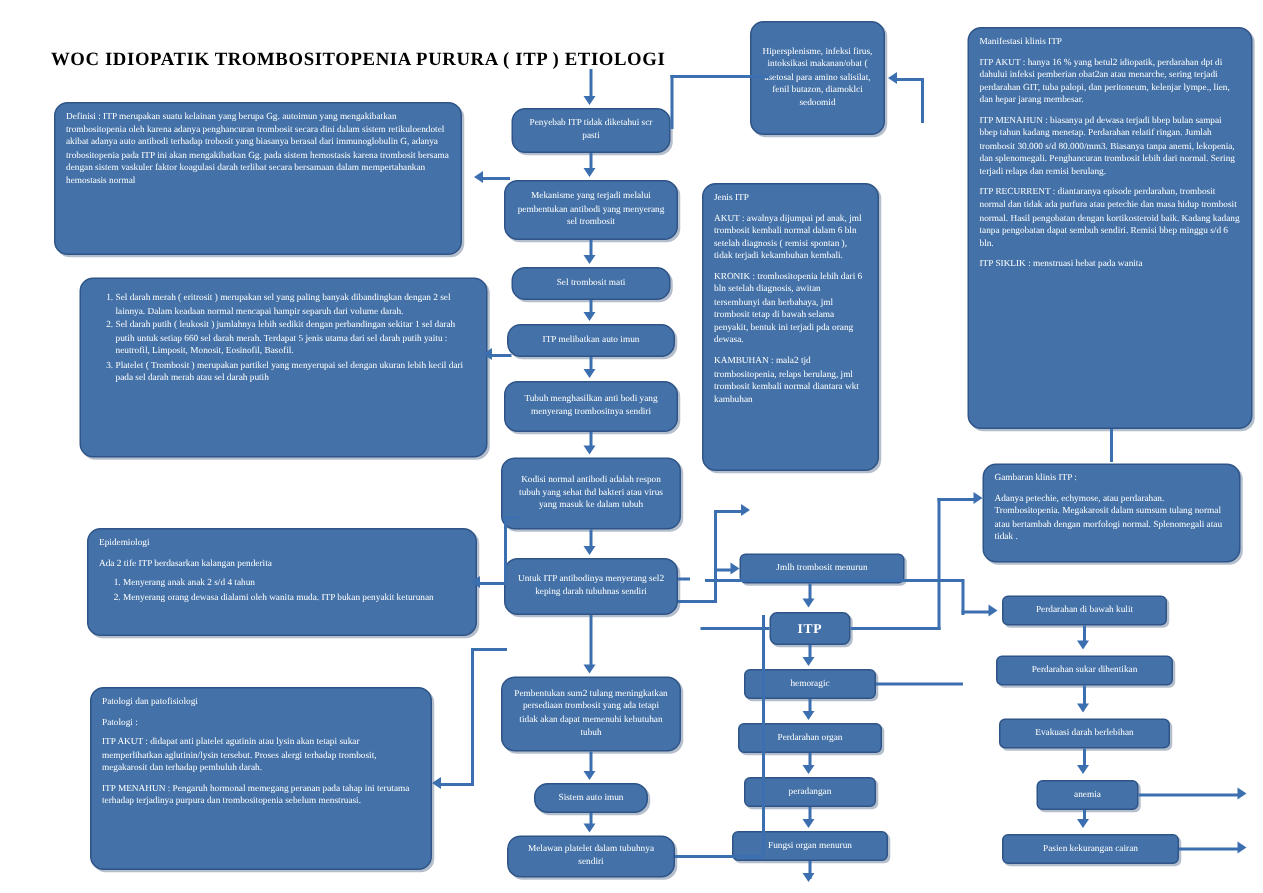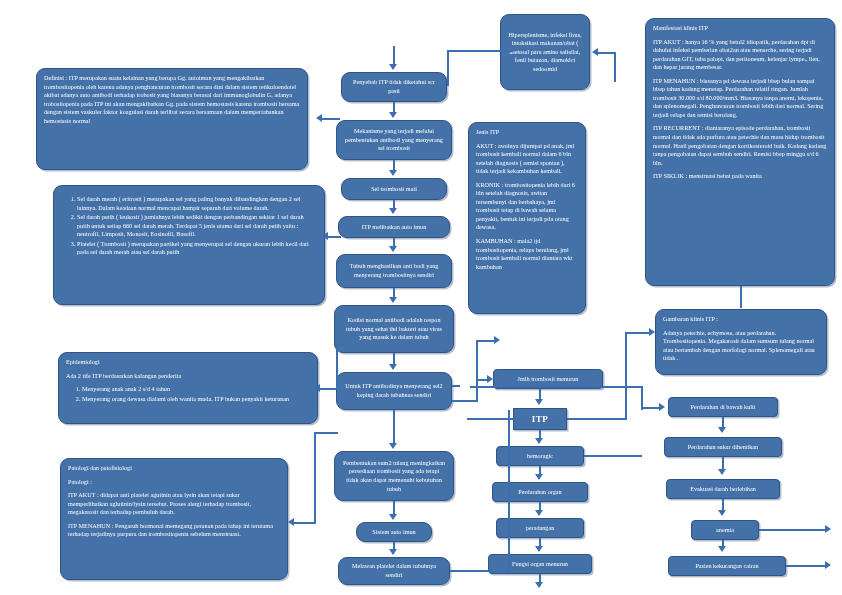--- a/index.html
+++ b/index.html
@@ -42,37 +42,38 @@
   }
   .node.center { display: flex; align-items: center; justify-content: center; text-align: center; }
   .node.tl { text-align: left; }
   .node .hd { display: block; margin-bottom: 5px; }
   .node p { margin: 0 0 5px 0; }
   .node p:last-child { margin-bottom: 0; }
   .node ol { margin: 4px 0 0 0; padding-left: 16px; }
   .node ol li { margin-bottom: 1px; }
   .itpnode {
     font-size: 9px; font-weight: bold; letter-spacing: 0.5px;
-    border-radius: 0;
+    border-radius: 5px;
   }
   .sq { border-radius: 4px; }
   
   .ln { position: absolute; background: #3c6fb0; }
   .lnv { width: 2px; }
   .lnh { height: 2px; }
   .arr { position: absolute; width: 0; height: 0; }
   .arr-d { border-left: 4px solid transparent; border-right: 4px solid transparent; border-top: 6px solid #3c6fb0; }
   .arr-l { border-top: 4px solid transparent; border-bottom: 4px solid transparent; border-right: 6px solid #3c6fb0; }
   .arr-r { border-top: 4px solid transparent; border-bottom: 4px solid transparent; border-left: 6px solid #3c6fb0; }
 </style>
 </head>
 <body>
 
 <div id="canvas">
 
+  <div id="title">WOC IDIOPATIK TROMBOSITOPENIA PURURA ( ITP )    ETIOLOGI</div>
 
   <div class="node tl" style="left:36px; top:68px; width:272px; height:102px;">
     <span>Definisi : ITP merupakan suatu kelainan yang berupa Gg. autoimun yang mengakibatkan trombositopenia oleh karena adanya penghancuran trombosit secara dini dalam sistem retikuloendotel akibat adanya auto antibodi terhadap trobosit yang biasanya berasal dari immunoglobulin G, adanya trobositopenia pada ITP ini akan mengakibatkan Gg. pada sistem hemostasis karena trombosit bersama dengan sistem vaskuler faktor koagulasi darah terlibat secara bersamaan dalam mempertahankan hemostasis normal</span>
   </div>
 
   <div class="node tl" style="left:53px; top:185px; width:272px; height:120px;">
     <ol>
       <li>Sel darah merah ( eritrosit ) merupakan sel yang paling banyak dibandingkan dengan 2 sel lainnya. Dalam keadaan normal mencapai hampir separuh dari volume darah.</li>
       <li>Sel darah putih ( leukosit ) jumlahnya lebih sedikit dengan perbandingan sekitar 1 sel darah putih untuk setiap 660 sel darah merah. Terdapat 5 jenis utama dari sel darah putih yaitu : neutrofil, Limposit, Monosit, Eosinofil, Basofil.</li>
       <li>Platelet ( Trombosit ) merupakan partikel yang menyerupai sel dengan ukuran lebih kecil dari pada sel darah merah atau sel darah putih</li>

